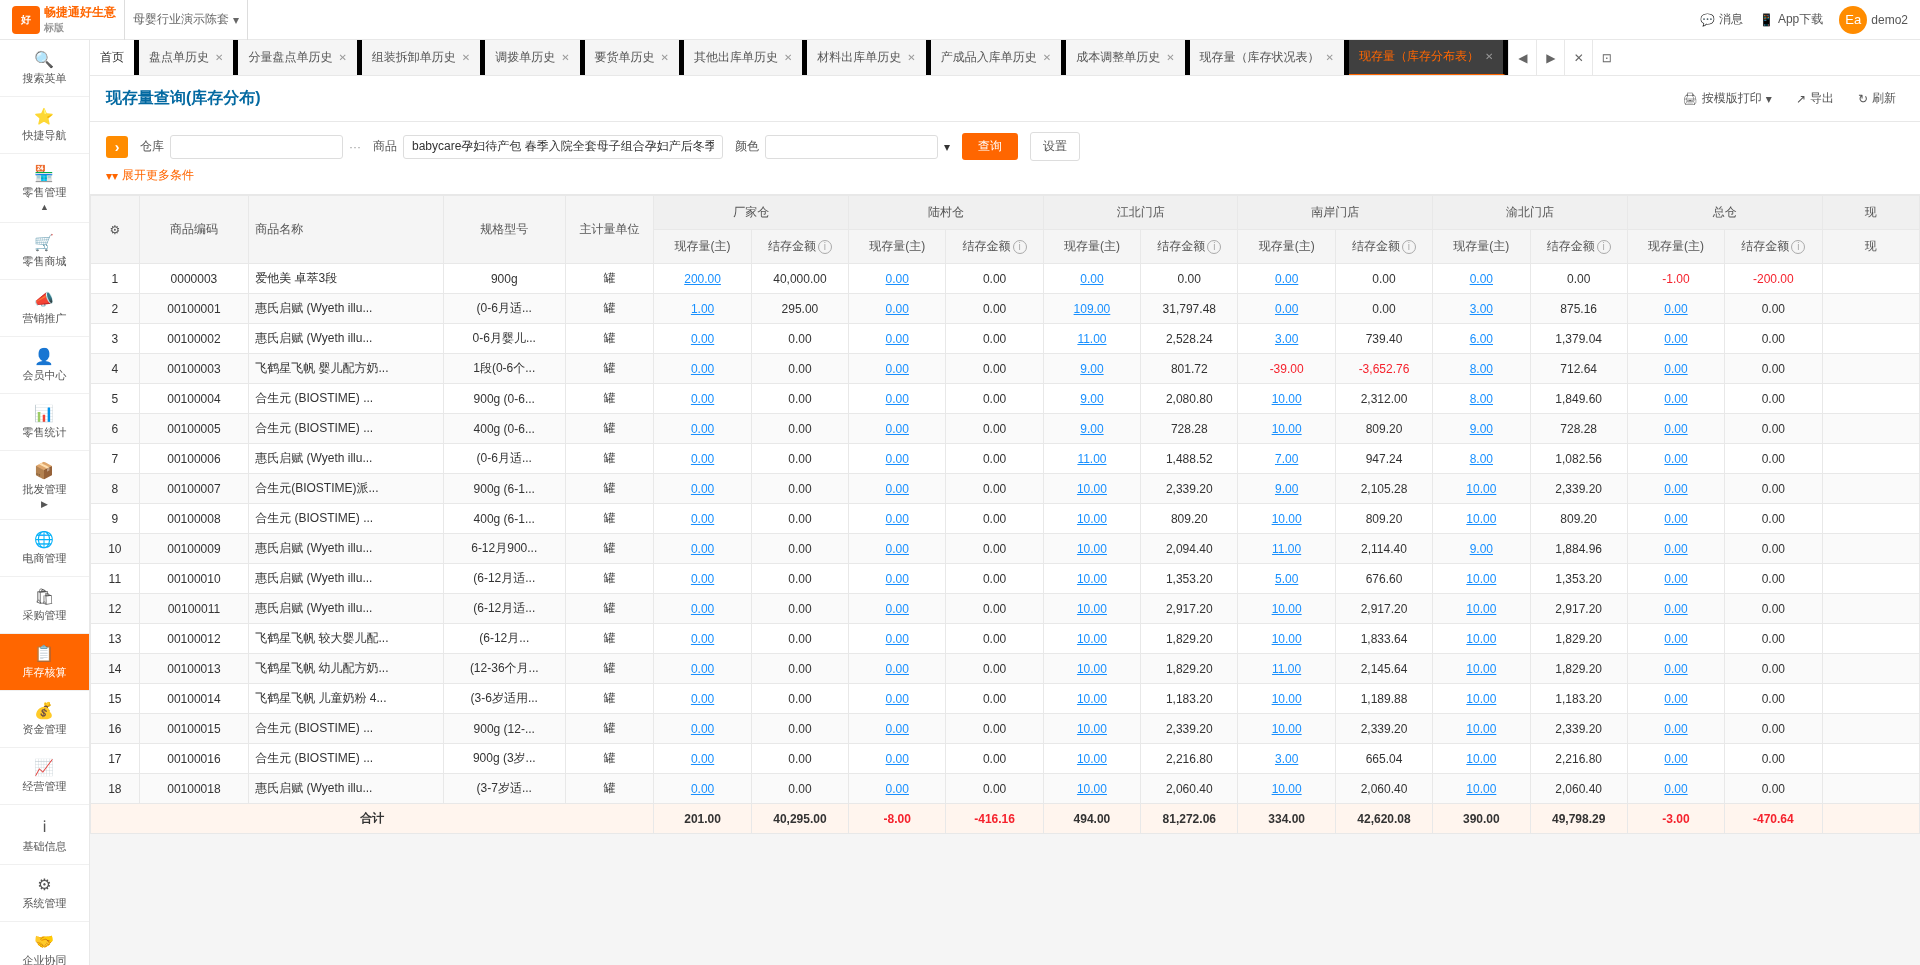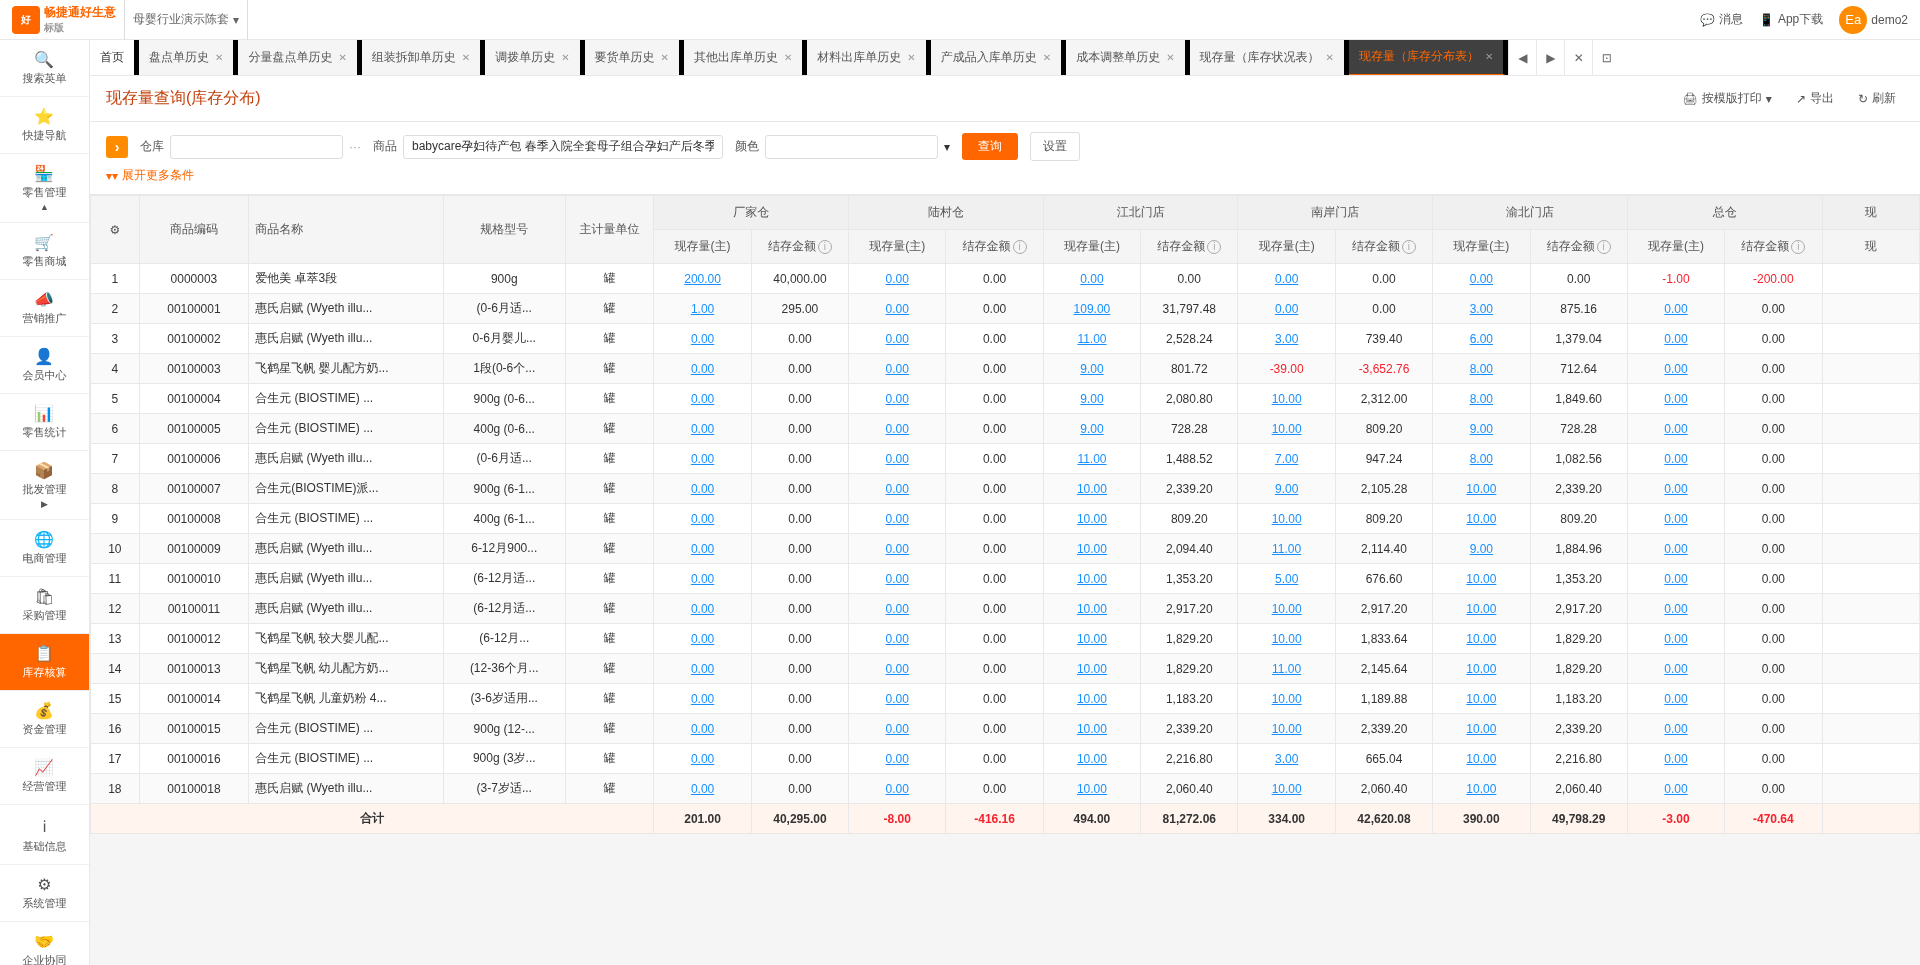--- a/index.html
+++ b/index.html
@@ -34,21 +34,21 @@
     .tab.home { background: #fff; color: #333; }
     .tab.active { background: #404040; color: #ff6600; border-bottom: 2px solid #ff6600; }
     .tab-close { color: #999; font-size: 10px; cursor: pointer; margin-left: 2px; }
     .tab-nav-btn { width: 28px; height: 36px; display: flex; align-items: center; justify-content: center; cursor: pointer; border-left: 1px solid #e8e8e8; color: #666; flex-shrink: 0; }
 
     
     .page-content { flex: 1; overflow: auto; padding: 0; background: #f5f5f5; }
 
     
     .page-header { background: #fff; padding: 10px 16px; border-bottom: 1px solid #e8e8e8; display: flex; align-items: center; justify-content: space-between; }
-    .page-title { font-size: 16px; font-weight: normal; color: #c2410c; }
+    .page-title { font-size: 16px; font-weight: bold; color: #0369a1; }
     .page-actions { display: flex; align-items: center; gap: 8px; }
     .action-btn { display: flex; align-items: center; gap: 4px; padding: 4px 8px; cursor: pointer; font-size: 12px; color: #555; }
 
     
     .filter-area { background: #fff; padding: 10px 16px; border-bottom: 1px solid #e8e8e8; }
     .filter-row { display: flex; align-items: center; gap: 12px; flex-wrap: wrap; }
     .filter-item { display: flex; align-items: center; gap: 6px; }
     .filter-label { color: #555; font-size: 12px; white-space: nowrap; }
     .filter-input { border: 1px solid #ddd; border-radius: 3px; padding: 4px 8px; font-size: 12px; color: #333; min-width: 80px; outline: none; }
     .filter-input-long { min-width: 320px; }

